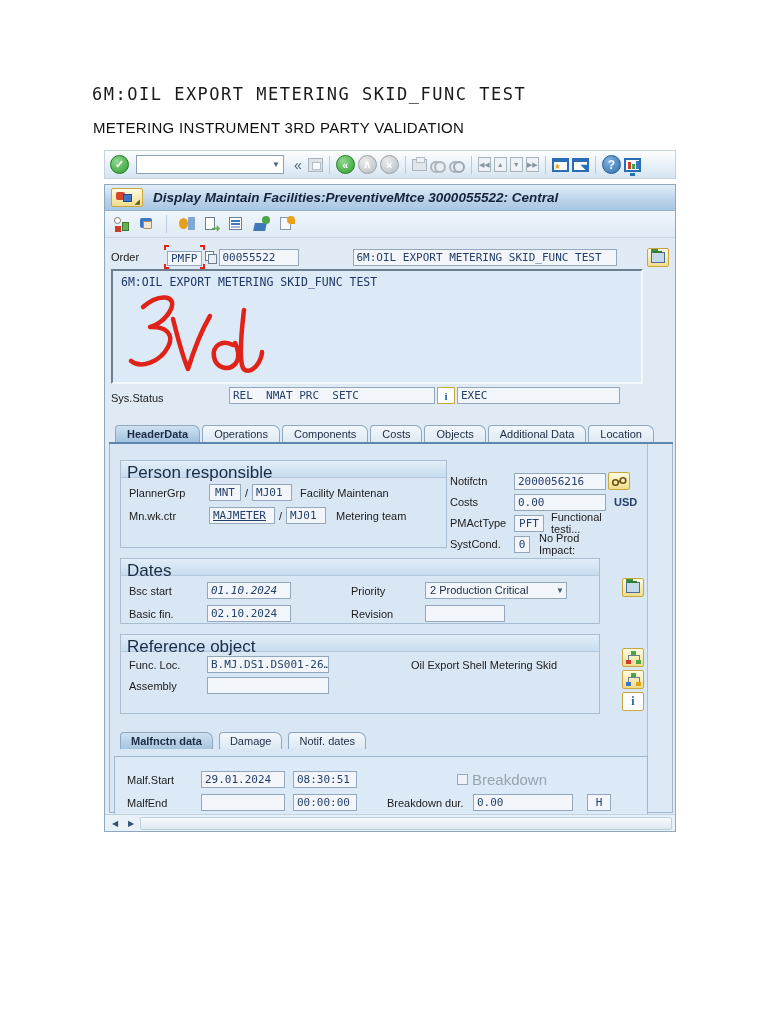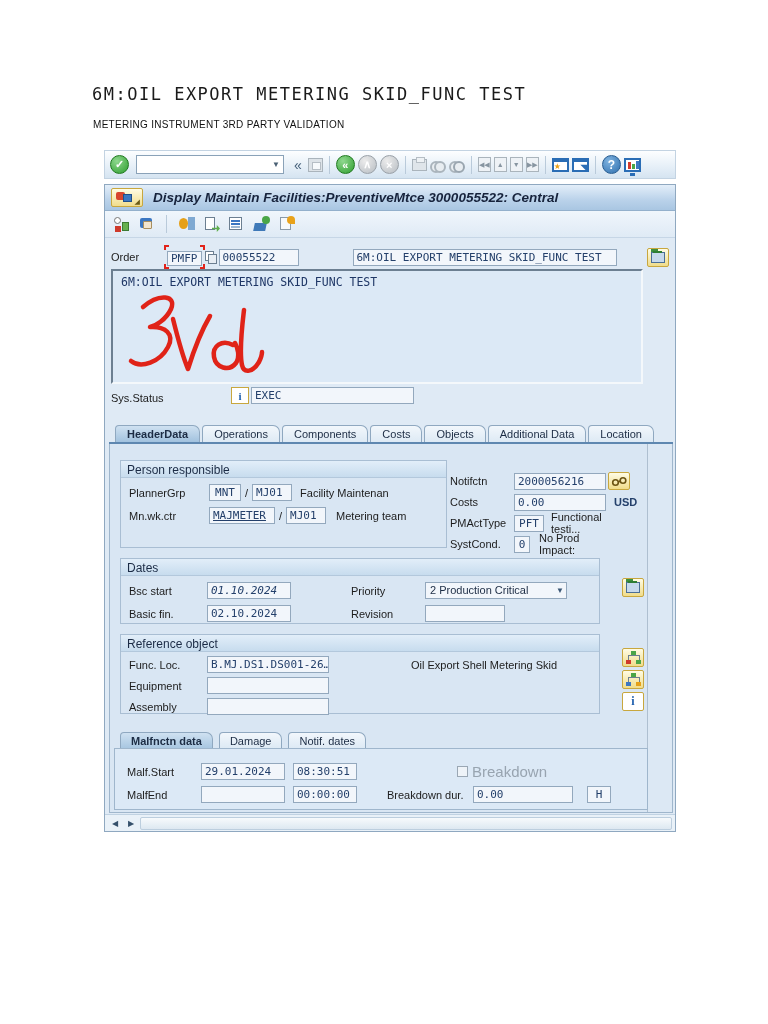--- a/index.html
+++ b/index.html
@@ -1,19 +1,19 @@
 <!DOCTYPE html>
 <html><head>
 <meta charset="utf-8">
 <style>
   * { margin:0; padding:0; box-sizing:border-box; }
   html,body { width:768px; height:1024px; background:#fff; font-family:"Liberation Sans",sans-serif; position:relative; overflow:hidden; }
 
   .page-title { position:absolute; left:92px; top:84px; font-family:"DejaVu Sans Mono",monospace; font-size:17px; font-weight:500; letter-spacing:1.5px; color:#1a1a1a; }
-  .page-subtitle { position:absolute; left:93px; top:119px; font-size:10px; font-weight:500; letter-spacing:.3px; color:#111; }
+  .page-subtitle { position:absolute; left:93px; top:119px; font-size:15px; font-weight:500; letter-spacing:.3px; color:#111; }
 
   
   .sap-toolbar { position:absolute; left:104px; top:150px; width:572px; height:29px;
     background:linear-gradient(#fdfeff,#e7f0f8 55%,#d5e4f1); border:1px solid #c3d3e2;
     display:flex; align-items:center; gap:3px; padding:0 5px; }
   .circ { width:19px; height:19px; border-radius:50%; display:flex; align-items:center; justify-content:center;
     font-size:11px; font-weight:bold; color:#fff; flex:0 0 auto; }
   .circ.green { background:radial-gradient(circle at 35% 30%,#8fd88f,#2e9e2e); border:1px solid #1f7a1f; }
   .circ.gray  { background:radial-gradient(circle at 35% 30%,#ececec,#b6bcc2); border:1px solid #9aa1a8; color:#fff; }
   .cmd { width:148px; height:19px; background:#fff; border:1px solid #8aa2b8; display:flex; align-items:center; justify-content:space-between; padding:0 3px; margin:0 4px; }
@@ -92,37 +92,37 @@
     border:1px solid #8fa8c0; border-bottom:none; border-radius:4px 7px 0 0; position:relative; }
   .tab.active { background:linear-gradient(#cfe1f1,#9fc0dd); font-weight:bold; }
   .panel-topline { position:absolute; left:4px; top:257px; width:564px; height:2px; background:#5e87b0; }
 
   .panel { position:absolute; left:4px; top:259px; width:564px; height:369px; background:#d9e6f3; border:1px solid #9fb6cc; border-top:none; }
   .vline { position:absolute; left:537px; top:0; bottom:0; width:1px; background:#aebfd0; }
   .rightcol { position:absolute; left:538px; top:0; bottom:0; right:0; background:#dce8f4; }
 
   .grp { position:absolute; border:1px solid #a9bed3; }
   .grp-title { height:17px; background:linear-gradient(#e2eef9,#c7dcee); border-bottom:1px solid #b3c8dc;
-    font-size:12px; color:#1b2b45; padding:2px 6px; }
+    font-size:17px; color:#1b2b45; padding:2px 6px; }
   .grow { display:flex; align-items:center; padding-left:8px; margin-top:6px; }
   .grow .lbl { flex:0 0 auto; }
 
   .rfields { position:absolute; left:340px; top:28px; }
   .rrow { display:flex; align-items:center; margin-bottom:3px; height:18px; }
   .rrow .lbl { width:64px; flex:0 0 auto; }
   .glasses { width:22px; height:18px; margin-left:2px; }
 
   .ddbox { position:relative; background:#f2f6fb; border:1px solid #93a8bd; height:17px; font-size:11px; color:#1c2c44; padding:1px 16px 0 4px; flex:0 0 auto; }
   .ddbox .dar { position:absolute; right:2px; top:3px; font-size:8px; color:#3c5877; }
 
   .subtabs { position:absolute; left:10px; top:288px; display:flex; align-items:flex-end; gap:6px; }
   .subtab { height:17px; padding:2px 10px 0; font-size:11px; color:#1c2c44; background:linear-gradient(#f2f7fc,#dce9f4);
     border:1px solid #8fa8c0; border-bottom:none; border-radius:4px 7px 0 0; }
   .subtab.active { background:linear-gradient(#cfe1f1,#a6c5e0); font-weight:bold; }
-  .subpanel { position:absolute; left:4px; top:304px; width:534px; height:62px; background:#dce9f6; border:1px solid #9fb6cc; }
+  .subpanel { position:absolute; left:4px; top:312px; width:534px; height:62px; background:#dce9f6; border:1px solid #9fb6cc; }
   .srow { position:absolute; left:12px; display:flex; align-items:center; }
   .checkbox { width:11px; height:11px; background:#eef3f8; border:1px solid #9aa7b4; margin-right:4px; flex:0 0 auto; }
   .dislbl { font-size:15px; color:#98a4b0; }
 
   .hscroll { position:absolute; left:0; top:629px; right:0; height:17px; background:#e9f1f8; border-top:1px solid #c0d2e2; display:flex; align-items:center; gap:2px; padding:0 3px; }
   .sbtn { width:14px; height:13px; font-size:8px; color:#35506b; display:flex; align-items:center; justify-content:center; }
   .strack { flex:1; height:13px; background:linear-gradient(#f7fafc,#dde8f1); border:1px solid #bcCede; border-radius:2px; }
 
   
   .mi-a1 b{left:1px;top:1px;width:7px;height:7px;border:1px solid #777;background:#fff;border-radius:50%;}
@@ -259,20 +259,21 @@
         <path d="M28,22 C44,8 62,10 56,24 C51,35 40,41 35,42 C50,41 60,49 53,62 C45,77 26,84 16,76"></path>
         <path d="M58,34 C62,50 67,70 73,84 C77,71 85,48 95,31"></path>
         <path d="M118,60 C107,54 97,61 99,72 C101,83 114,87 121,78 C125,72 123,63 120,58"></path>
         <path d="M129,25 C127,42 124,66 127,80 C129,89 138,87 144,77 C146,73 147,70 147,67"></path>
       </g>
     </svg>
   </div>
 
   <div class="status-row">
     <span class="lbl" style="width:118px;">Sys.Status</span>
+    <span class="fld" style="width:206px;">REL  NMAT PRC  SETC</span>
     <span class="infobtn">i</span>
     <span class="fld" style="width:163px;">EXEC</span>
   </div>
 
   <div class="tabstrip">
     <span class="tab active">HeaderData</span>
     <span class="tab">Operations</span>
     <span class="tab">Components</span>
     <span class="tab">Costs</span>
     <span class="tab">Objects</span>
@@ -354,24 +355,20 @@
       </span>
 
     <div class="grp" style="left:10px; top:190px; width:480px; height:80px;">
       <div class="grp-title">Reference object</div>
       <div class="grow" style="margin-top:4px;">
         <span class="lbl" style="width:78px;">Func. Loc.</span>
         <span class="fld" style="width:122px;">B.MJ.DS1.DS001-26…</span>
         <span class="lbl" style="margin-left:82px;">Oil Export Shell Metering Skid</span>
       </div>
       <div class="grow" style="margin-top:4px;">
-        <span class="lbl" style="width:78px;">Equipment</span>
-        <span class="fld" style="width:122px;"></span>
-      </div>
-      <div class="grow" style="margin-top:4px;">
         <span class="lbl" style="width:78px;">Assembly</span>
         <span class="fld" style="width:122px;"></span>
       </div>
     </div>
     <span class="ybtn" style="position:absolute; left:512px; top:204px; width:22px; height:19px;">
         <span class="orgico">
           <b></b>
           <i></i>
           <u></u>
         </span>

